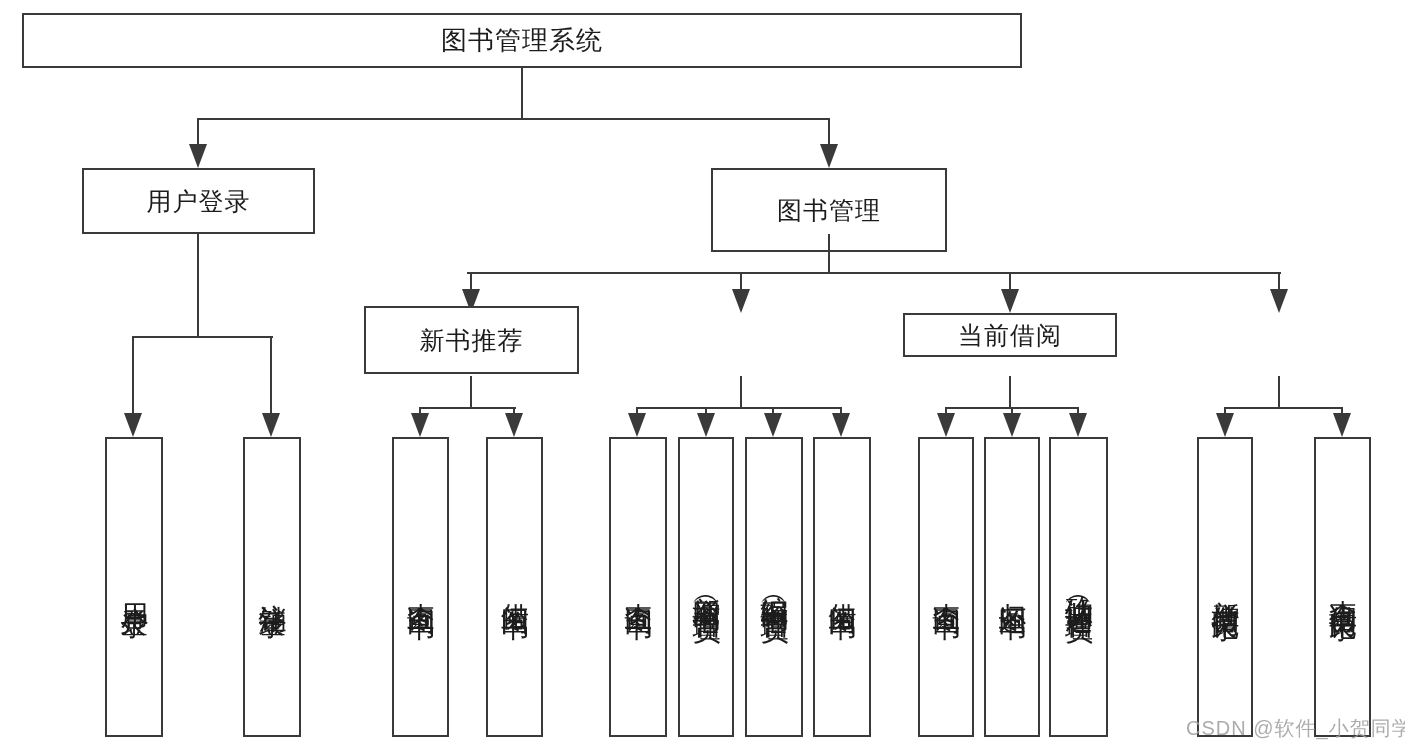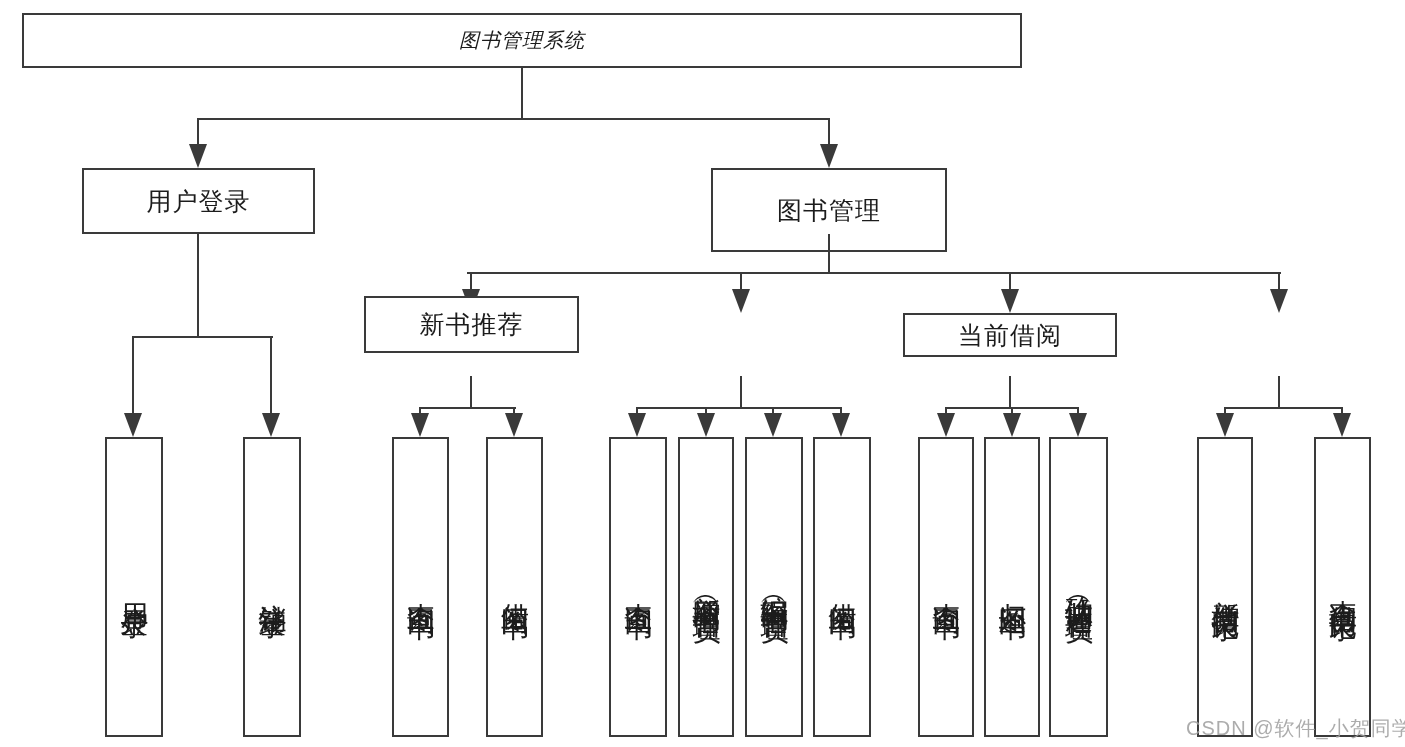--- a/index.html
+++ b/index.html
@@ -15,21 +15,21 @@
   .box {
     position: absolute;
     background: #ffffff;
     border: 2px solid #3a3a3a;
     box-sizing: border-box;
     display: flex;
     align-items: center;
     justify-content: center;
   }
   .hbox { font-size: 25px; letter-spacing: 1px; white-space: nowrap; }
-  .root-box { font-size: 20px; font-style: italic; }
+  .root-box { font-size: 26px; }
   .vbox span {
     writing-mode: vertical-rl;
     text-orientation: mixed;
     font-size: 28px;
     letter-spacing: 3px;
     line-height: 1;
   }
   .vl { position: absolute; width: 2px; background: #3a3a3a; }
   .hl { position: absolute; height: 2px; background: #3a3a3a; }
   .arrow {
@@ -84,21 +84,21 @@
   <div class="hl" style="left:467px; top:272px; width:814px;"></div>
   <div class="vl" style="left:470px; top:272px; height:20px;"></div>
   <div class="arrow" style="left:462px; top:289px;"></div>
   <div class="vl" style="left:740px; top:272px; height:20px;"></div>
   <div class="arrow" style="left:732px; top:289px;"></div>
   <div class="vl" style="left:1009px; top:272px; height:20px;"></div>
   <div class="arrow" style="left:1001px; top:289px;"></div>
   <div class="vl" style="left:1278px; top:272px; height:20px;"></div>
   <div class="arrow" style="left:1270px; top:289px;"></div>
 
-  <div class="box hbox" style="left:364px; top:296px; width:215px; height:57px;">
+  <div class="box hbox" style="left:364px; top:306px; width:215px; height:68px;">
     <span>新书推荐</span>
   </div>
   <div class="box hbox" style="left:903px; top:313px; width:214px; height:44px;text-align:center;">
     <span>当前借阅</span>
   </div>
 
   <div class="vl" style="left:470px; top:376px; height:33px;"></div>
   <div class="hl" style="left:420px; top:407px; width:96px;"></div>
   <div class="vl" style="left:419px; top:407px; height:10px;"></div>
   <div class="arrow" style="left:411px; top:413px;"></div>

